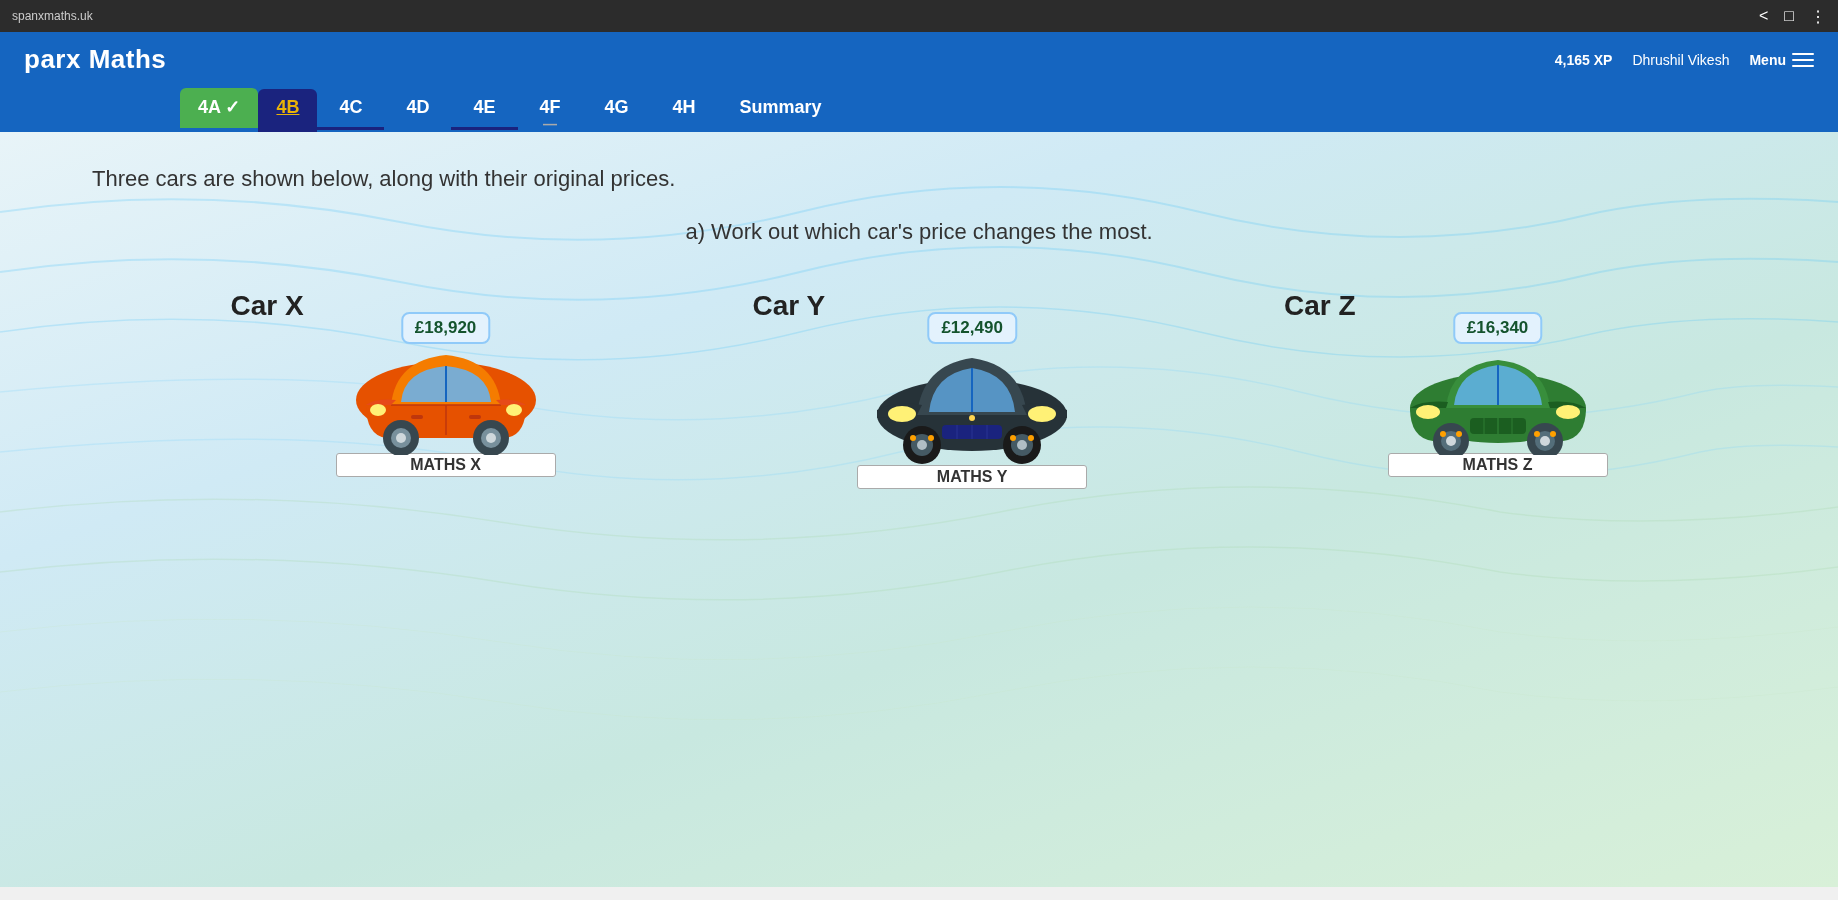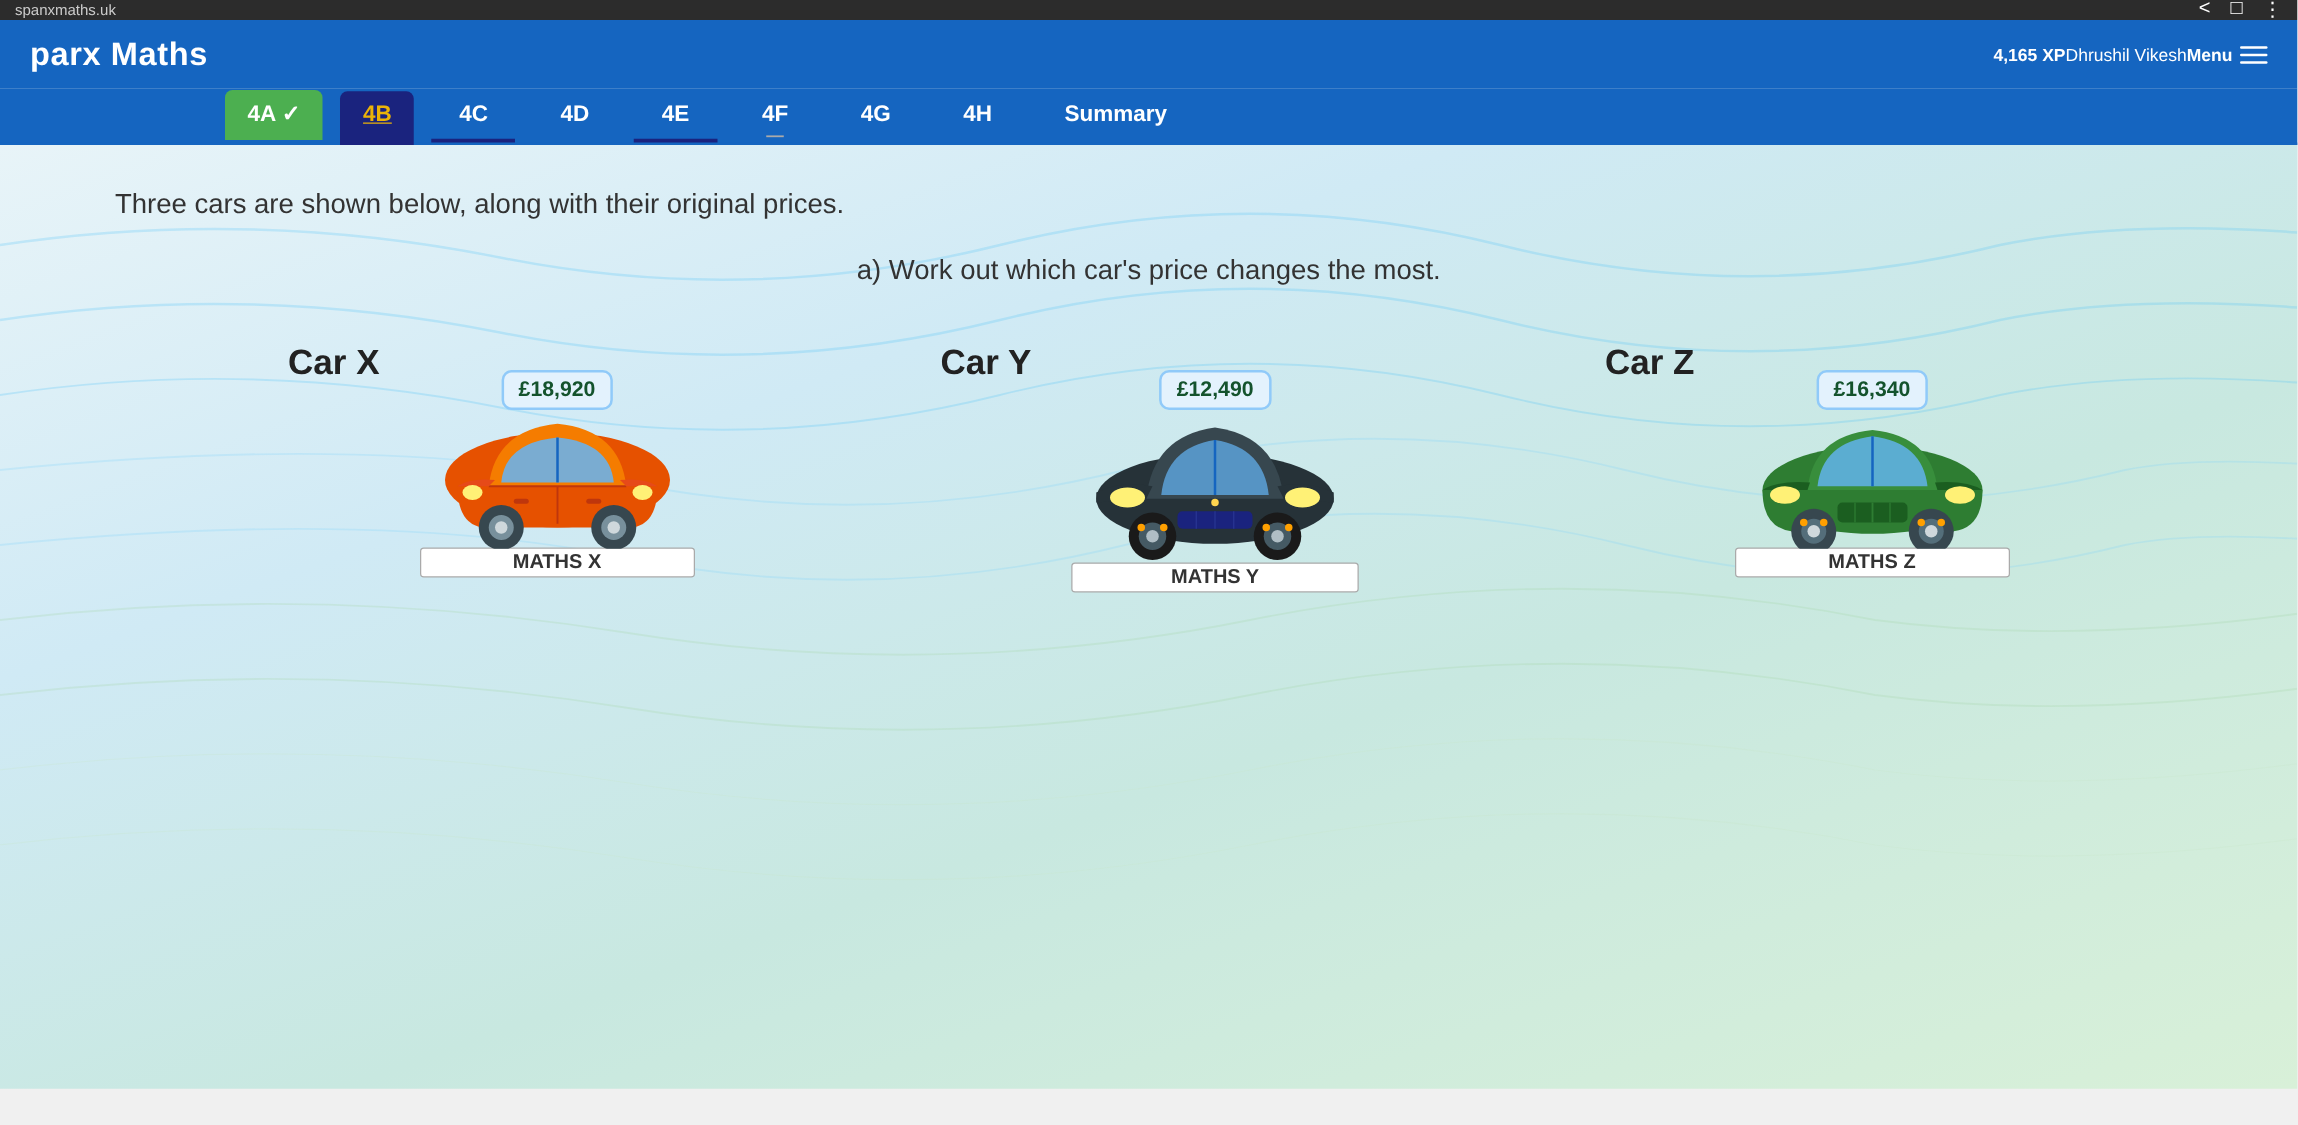--- a/index.html
+++ b/index.html
@@ -7,21 +7,21 @@
       font-family: Arial, sans-serif;
       background: #f0f0f0;
       width: 1838px;
       height: 900px;
       overflow: hidden;
     }
 
     
     .browser-bar {
       background: #2c2c2c;
-      height: 16px;
+      height: 32px;
       display: flex;
       align-items: center;
       padding: 0 12px;
       color: #ccc;
       font-size: 12px;
     }
     .browser-bar-url {
       flex: 1;
       text-align: left;
     }
@@ -43,20 +43,21 @@
     }
     .app-title {
       color: white;
       font-size: 26px;
       font-weight: bold;
       letter-spacing: 0.5px;
     }
     .header-right {
       display: flex;
       align-items: center;
+      gap: 20px;
       color: white;
       font-size: 14px;
     }
     .header-xp {
       font-weight: 600;
     }
     .header-user {
       font-weight: 500;
     }
     .header-menu {
@@ -77,21 +78,21 @@
       background: white;
       border-radius: 1px;
     }
 
     
     .tab-bar {
       background: #1565c0;
       display: flex;
       align-items: flex-end;
       padding: 0 180px;
-      gap: 14px;
+      gap: 0;
       border-bottom: 2px solid #1565c0;
     }
     .tab {
       color: white;
       font-size: 18px;
       font-weight: 600;
       padding: 10px 22px 12px;
       cursor: pointer;
       position: relative;
       text-decoration: none;

